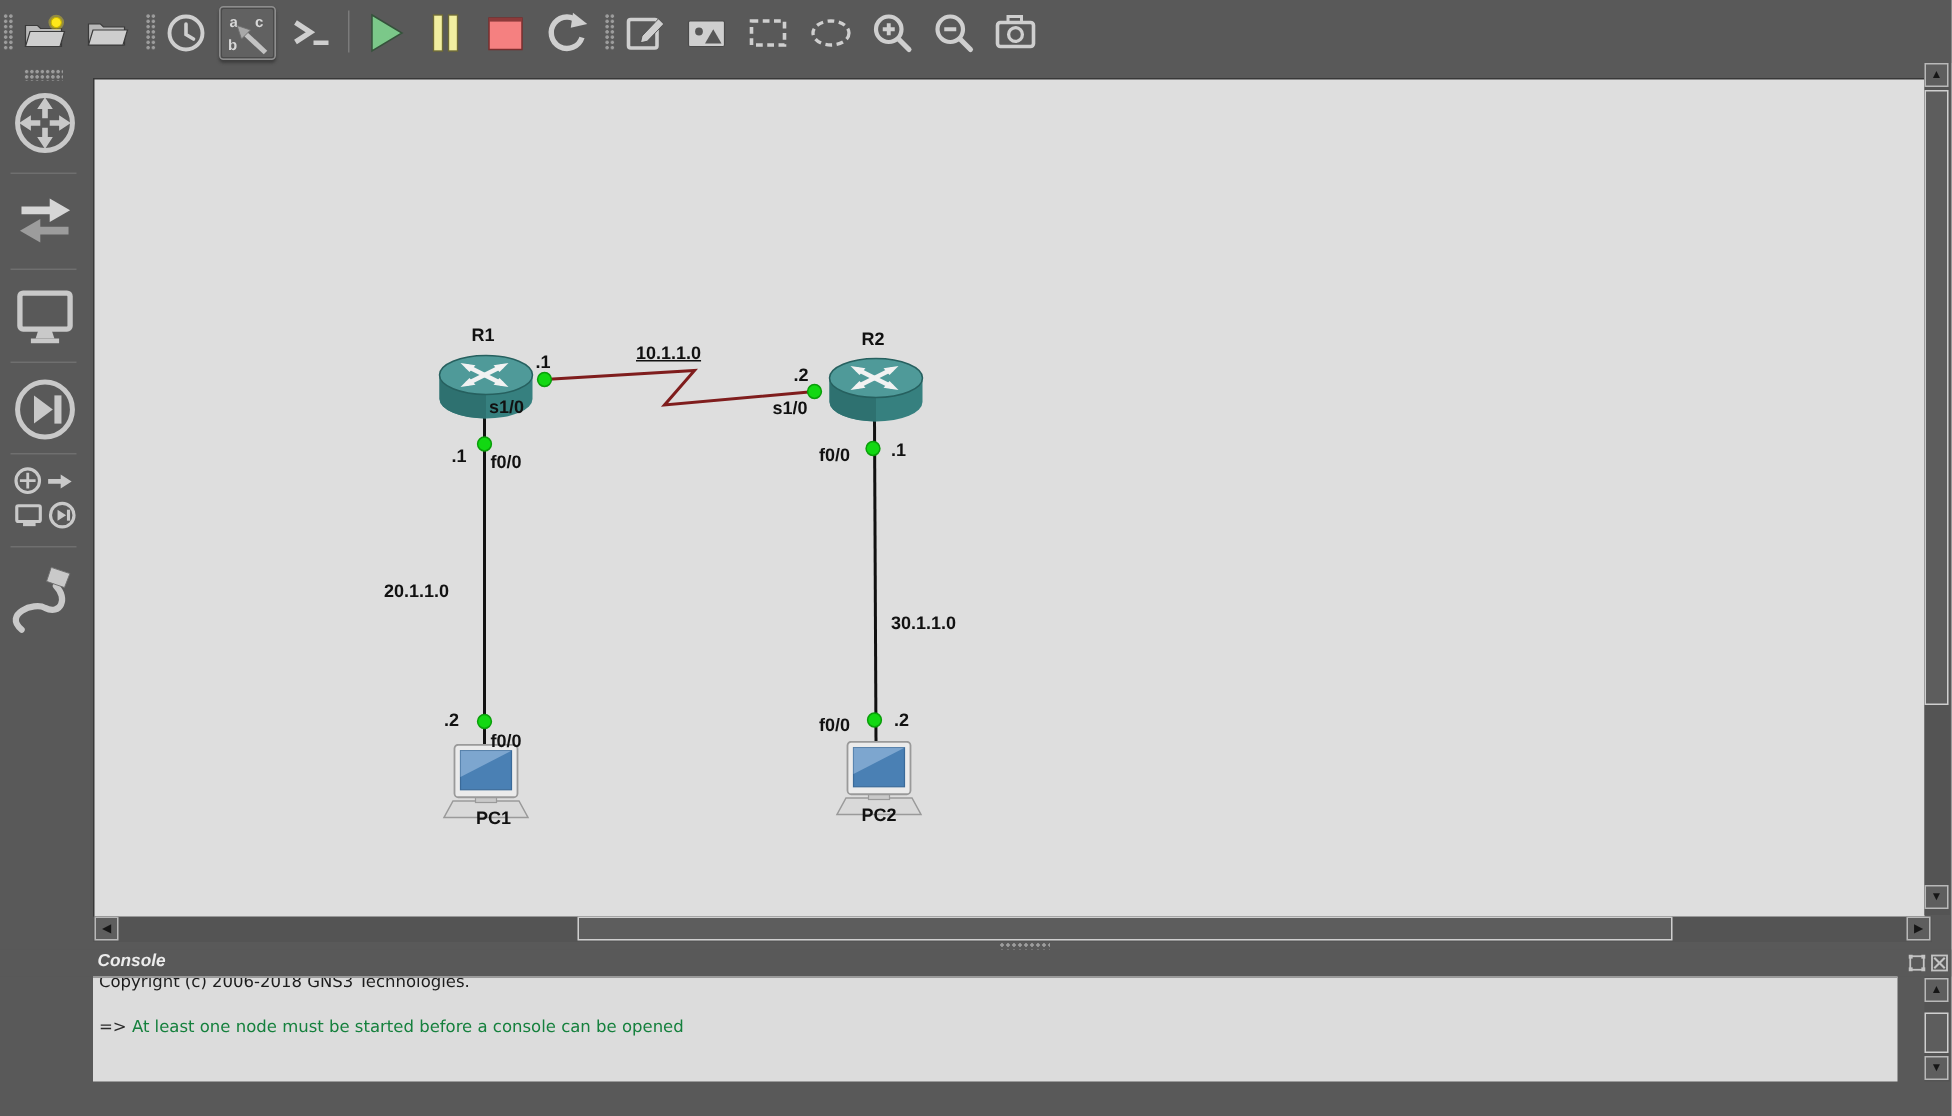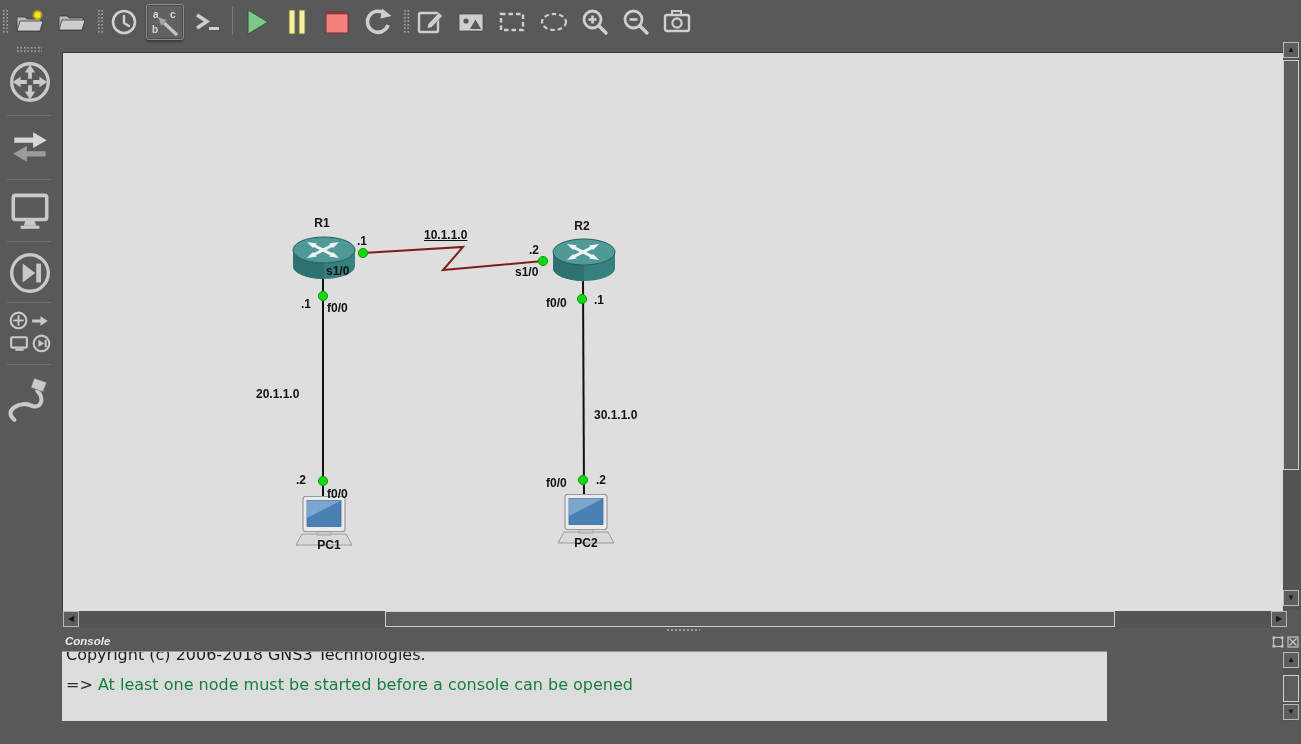--- a/index.html
+++ b/index.html
@@ -40,23 +40,23 @@
   .vsb-console { left:1283px; top:651px; width:17px; height:70px; }
 
   
   .splitter-dots { position:absolute; left:666px; top:628px; width:34px; height:6px;
     background-image:radial-gradient(#9d9d9d 1px, transparent 1.3px); background-size:4px 4px; }
 
   
   .console-title { position:absolute; left:0; top:633px; width:1301px; height:18px; background:#595959; }
   .console-title .label { position:absolute; left:65px; top:2px; font-size:11.5px; font-weight:bold; color:#ececec;font-style:italic; }
   .ct-icon { position:absolute; top:3px; width:12px; height:12px; }
-  .console-body { position:absolute; left:62px; top:651px; width:1045px; height:70px; background:#dcdcdc;
+  .console-body { position:absolute; left:62px; top:651px; width:1203px; height:70px; background:#dcdcdc;
     border-top:1px solid #9a9a9a; overflow:hidden; font-family:"DejaVu Sans", sans-serif;
-    font-size:16px; color:#1c1c1c; }
+    font-size:11px; color:#1c1c1c; }
   .console-lines { padding:0 0 0 4px; margin-top:-5px; line-height:15px; }
   .console-lines .hl { color:#15803d; }
   .console-lines .pre { color:#2a2a2a; }
 </style>
 </head>
 <body>
 
 <div class="toolbar">
   <div class="drag-handle-v" style="left:2px"></div>
 

